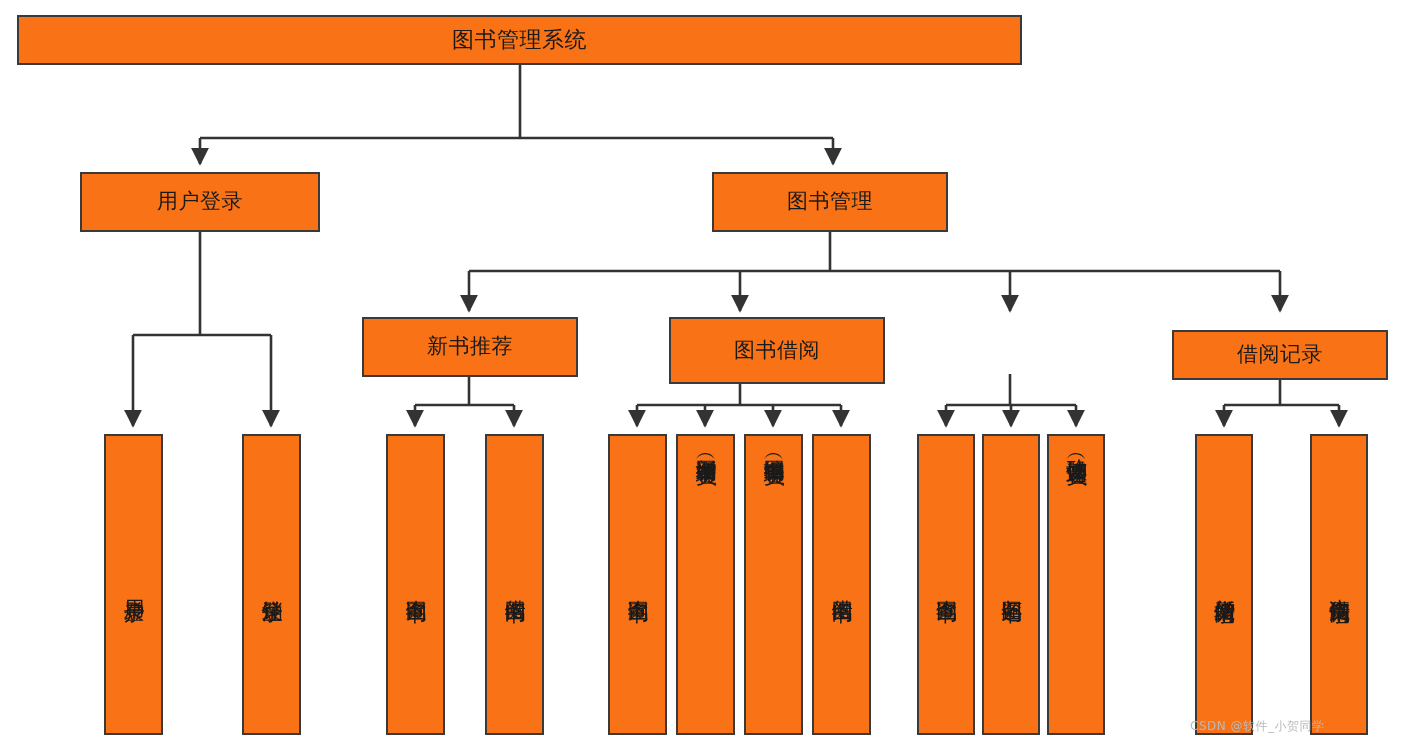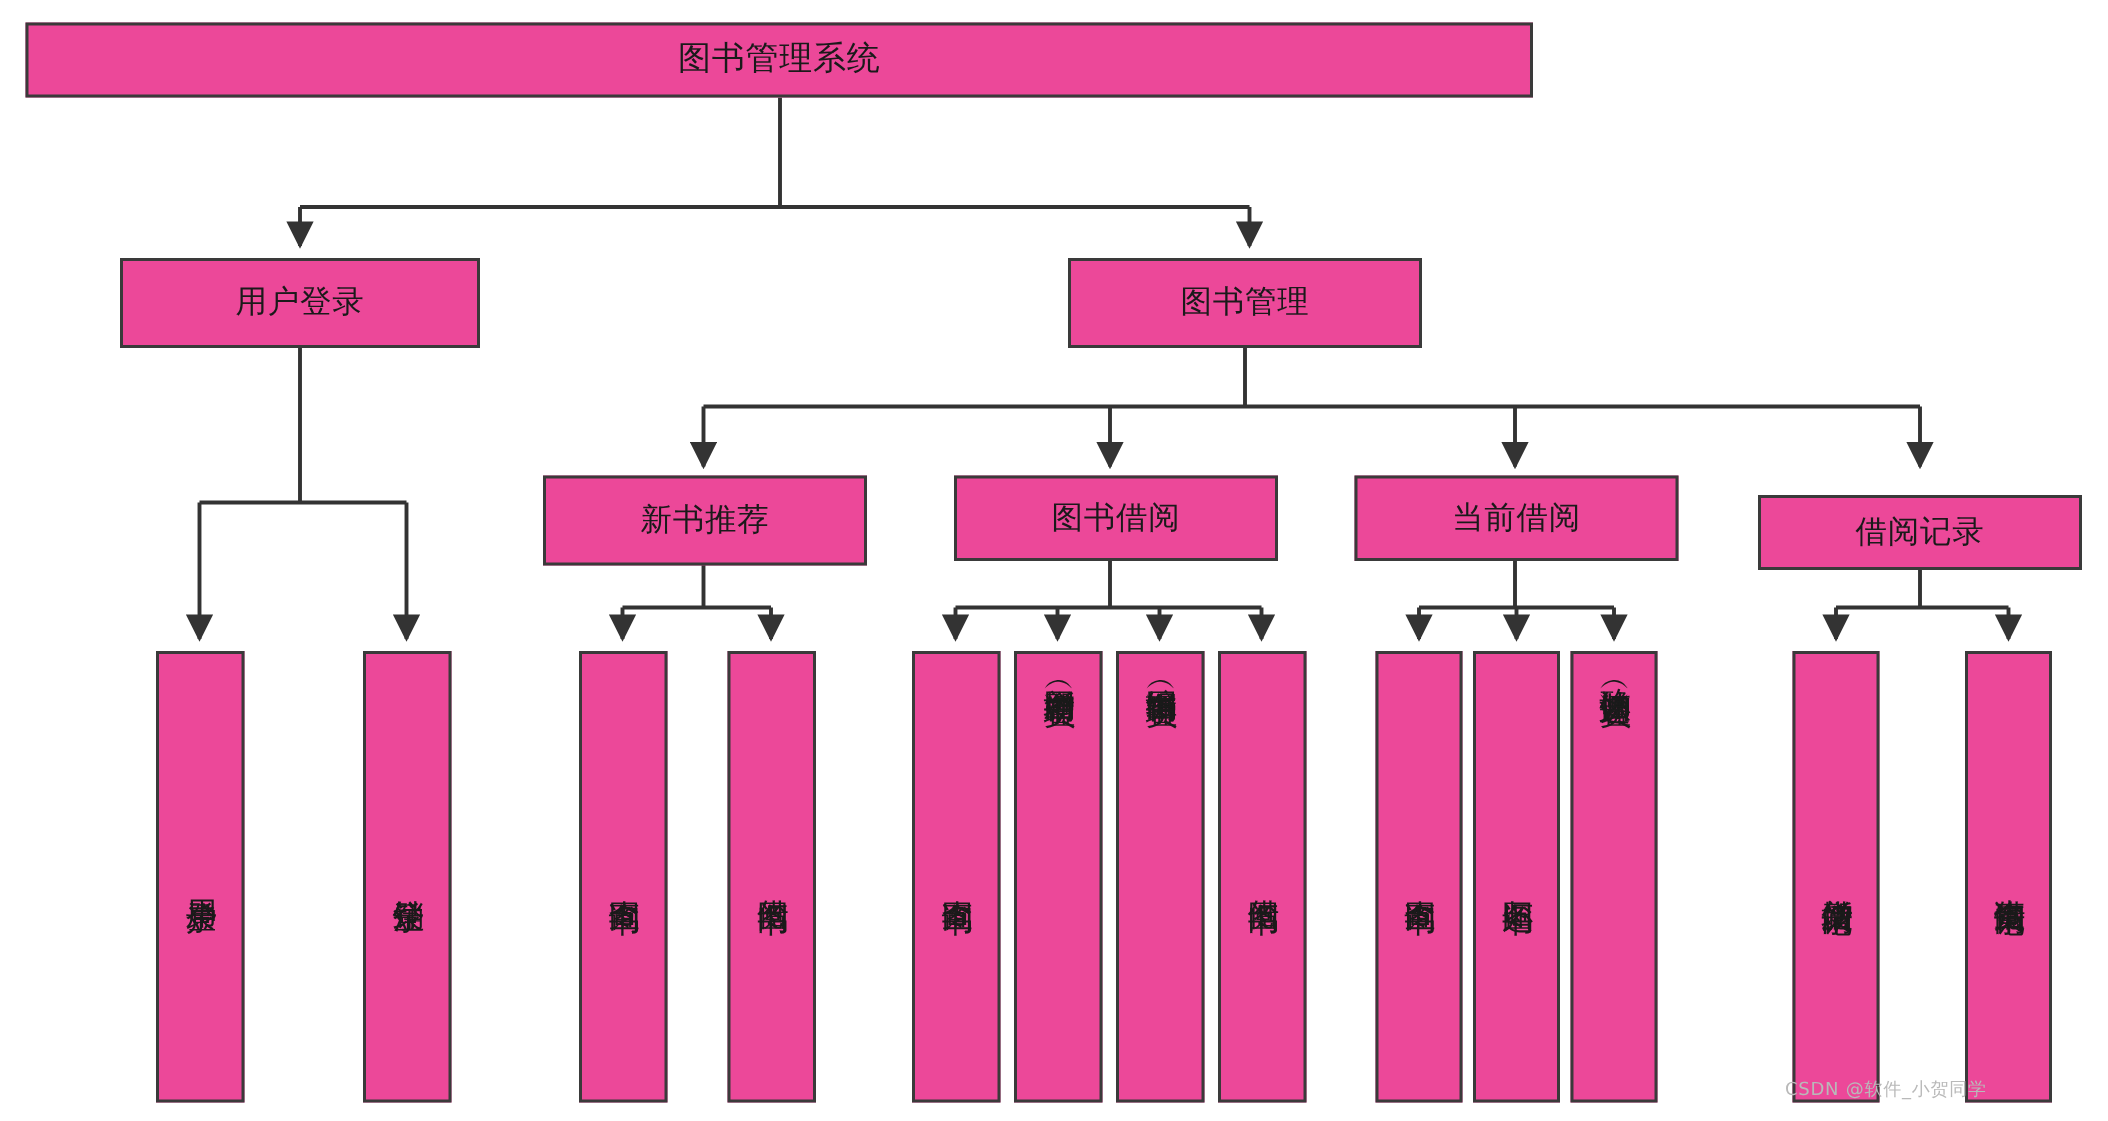--- a/index.html
+++ b/index.html
@@ -23,21 +23,21 @@
     left: 0;
     top: 0;
     width: 1405px;
     height: 747px;
     pointer-events: none;
   }
   .node {
     position: absolute;
     box-sizing: border-box;
     border: 2px solid #3a3a3a;
-    background: #ec4899;
+    background: #f97316;
     display: flex;
     align-items: center;
     justify-content: center;
     color: #1a1a1a;
   }
   .node.horizontal {
     font-size: 21px;
     letter-spacing: 0.5px;
     line-height: 1.1;
   }
@@ -140,25 +140,22 @@
   <div class="node horizontal" style="left:80px; top:172px; width:240px; height:60px;">
     <span>用户登录</span>
   </div>
   <div class="node horizontal" style="left:712px; top:172px; width:236px; height:60px;text-align:right;">
     <span>图书管理</span>
   </div>
 
   <div class="node horizontal" style="left:362px; top:317px; width:216px; height:60px;">
     <span>新书推荐</span>
   </div>
-  <div class="node horizontal" style="left:636px; top:317px; width:216px; height:57px;">
+  <div class="node horizontal" style="left:669px; top:317px; width:216px; height:67px;">
     <span>图书借阅</span>
-  </div>
-  <div class="node horizontal" style="left:903px; top:317px; width:216px; height:57px;">
-    <span>当前借阅</span>
   </div>
   <div class="node horizontal" style="left:1172px; top:330px; width:216px; height:50px;">
     <span>借阅记录</span>
   </div>
 
   <div class="node vertical" style="left:104px; top:434px; width:59px; height:301px;">
     <span>用户登录</span>
   </div>
   <div class="node vertical" style="left:242px; top:434px; width:59px; height:301px;">
     <span>注销登录</span>

